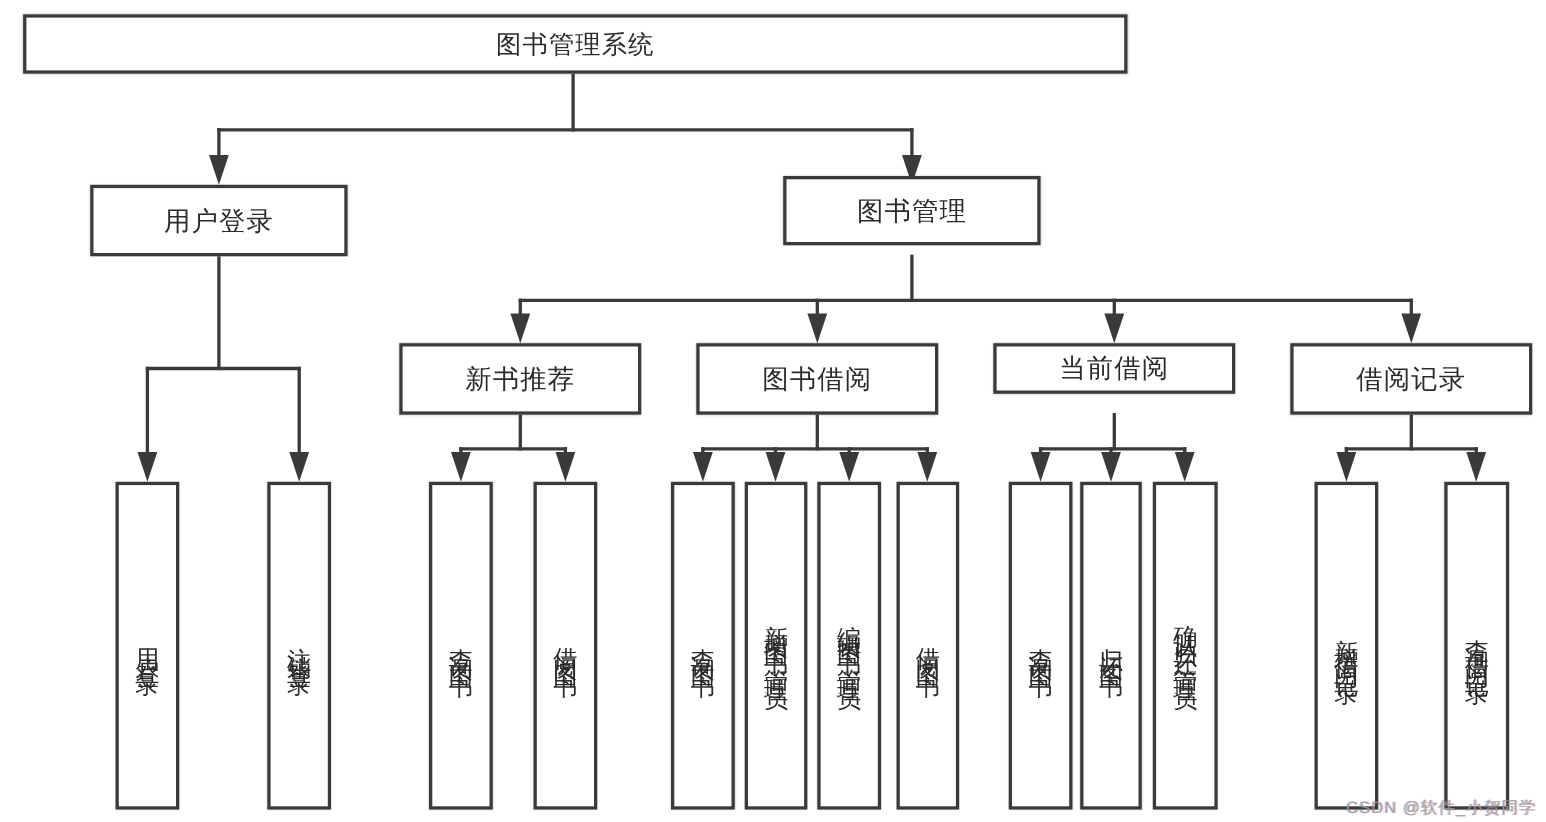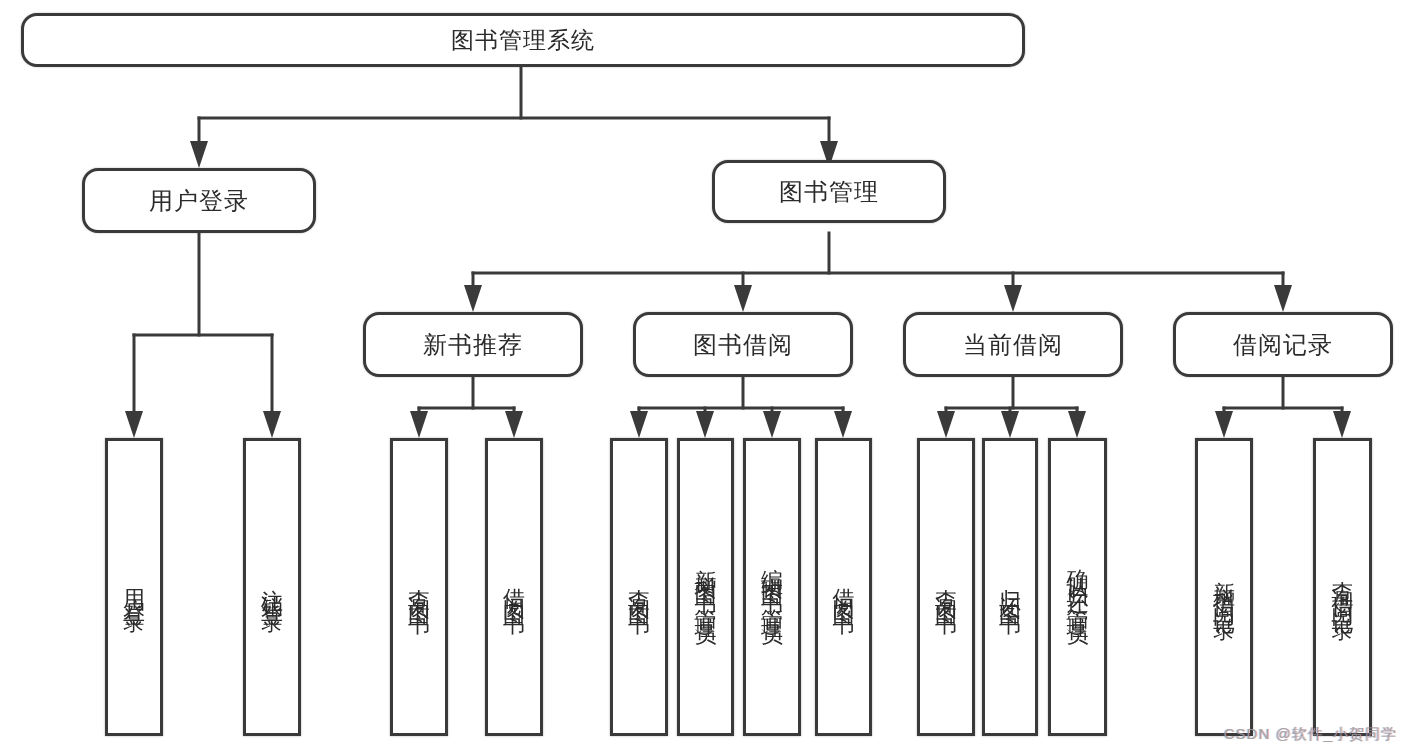--- a/index.html
+++ b/index.html
@@ -23,21 +23,21 @@
     box-sizing: border-box;
     background: #ffffff;
     border: 3px solid #3a3a3a;
     box-shadow: 0 0 2px rgba(0,0,0,0.30);
     display: flex;
     align-items: center;
     justify-content: center;
     color: #2b2b2b;
     text-align: center;
   }
-  .node.h { font-size: 24px; letter-spacing: 1px; border-radius: 16px; }
+  .node.h { font-size: 24px; letter-spacing: 1px; }
   .node.root { font-size: 23px; }
   .node.v {
     font-size: 22px;
     writing-mode: vertical-rl;
     text-orientation: mixed;
     letter-spacing: 8px;
     line-height: 1;
   }
   .watermark {
     position: absolute;
@@ -132,21 +132,21 @@
     </g>
   </svg>
 
   <div class="node h root" style="left:21px; top:13px; width:1004px; height:54px;">图书管理系统</div>
 
   <div class="node h" style="left:82px; top:168px; width:234px; height:65px;">用户登录</div>
   <div class="node h" style="left:712px; top:160px; width:234px; height:63px;">图书管理</div>
 
   <div class="node h" style="left:633px; top:312px; width:220px; height:65px;">图书借阅</div>
   <div class="node h" style="left:363px; top:312px; width:220px; height:65px;">新书推荐</div>
-  <div class="node h" style="left:903px; top:312px; width:220px; height:65px;">当前借阅</div>
+  <div class="node h" style="left:903px; top:312px; width:220px; height:46px;">当前借阅</div>
   <div class="node h" style="left:1173px; top:312px; width:220px; height:65px;">借阅记录</div>
 
   <div class="node v" style="left:105px; top:438px; width:58px; height:298px;">用户登录</div>
   <div class="node v" style="left:243px; top:438px; width:58px; height:298px;">注销登录</div>
 
   <div class="node v" style="left:390px; top:438px; width:58px; height:298px;">查询图书</div>
   <div class="node v" style="left:485px; top:438px; width:58px; height:298px;">借阅图书</div>
 
   <div class="node v" style="left:610px; top:438px; width:58px; height:298px;">查询图书</div>
   <div class="node v" style="left:677px; top:438px; width:57px; height:298px;">新增图书（管理员）</div>

